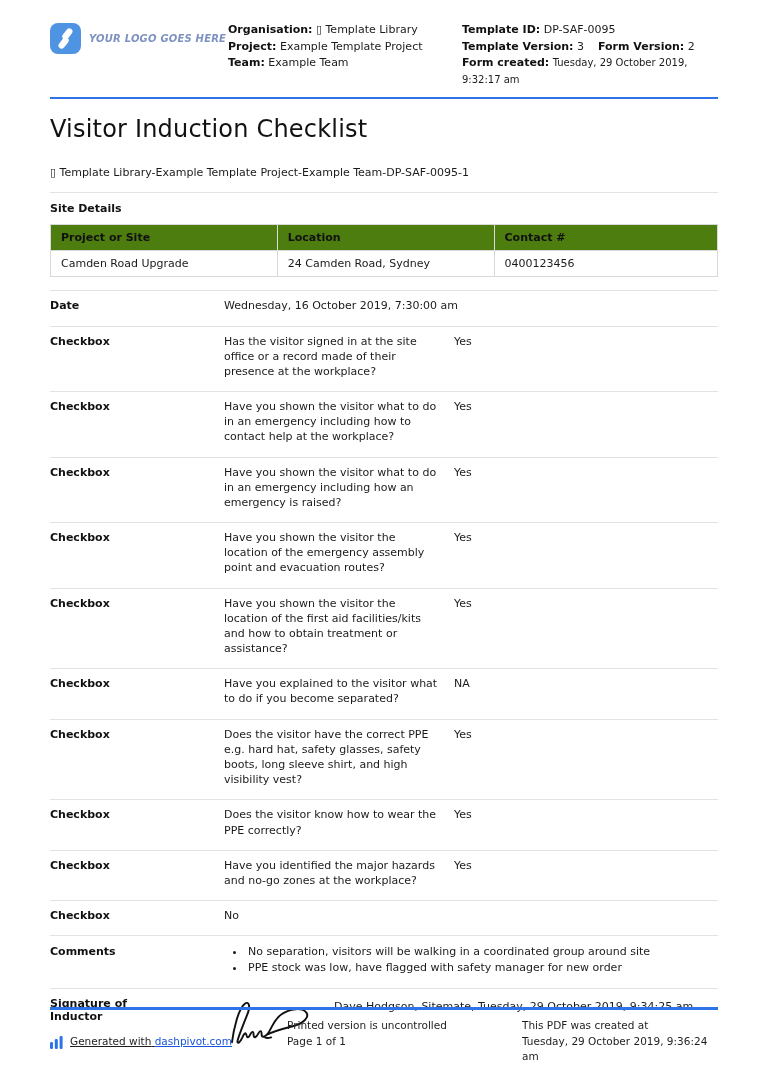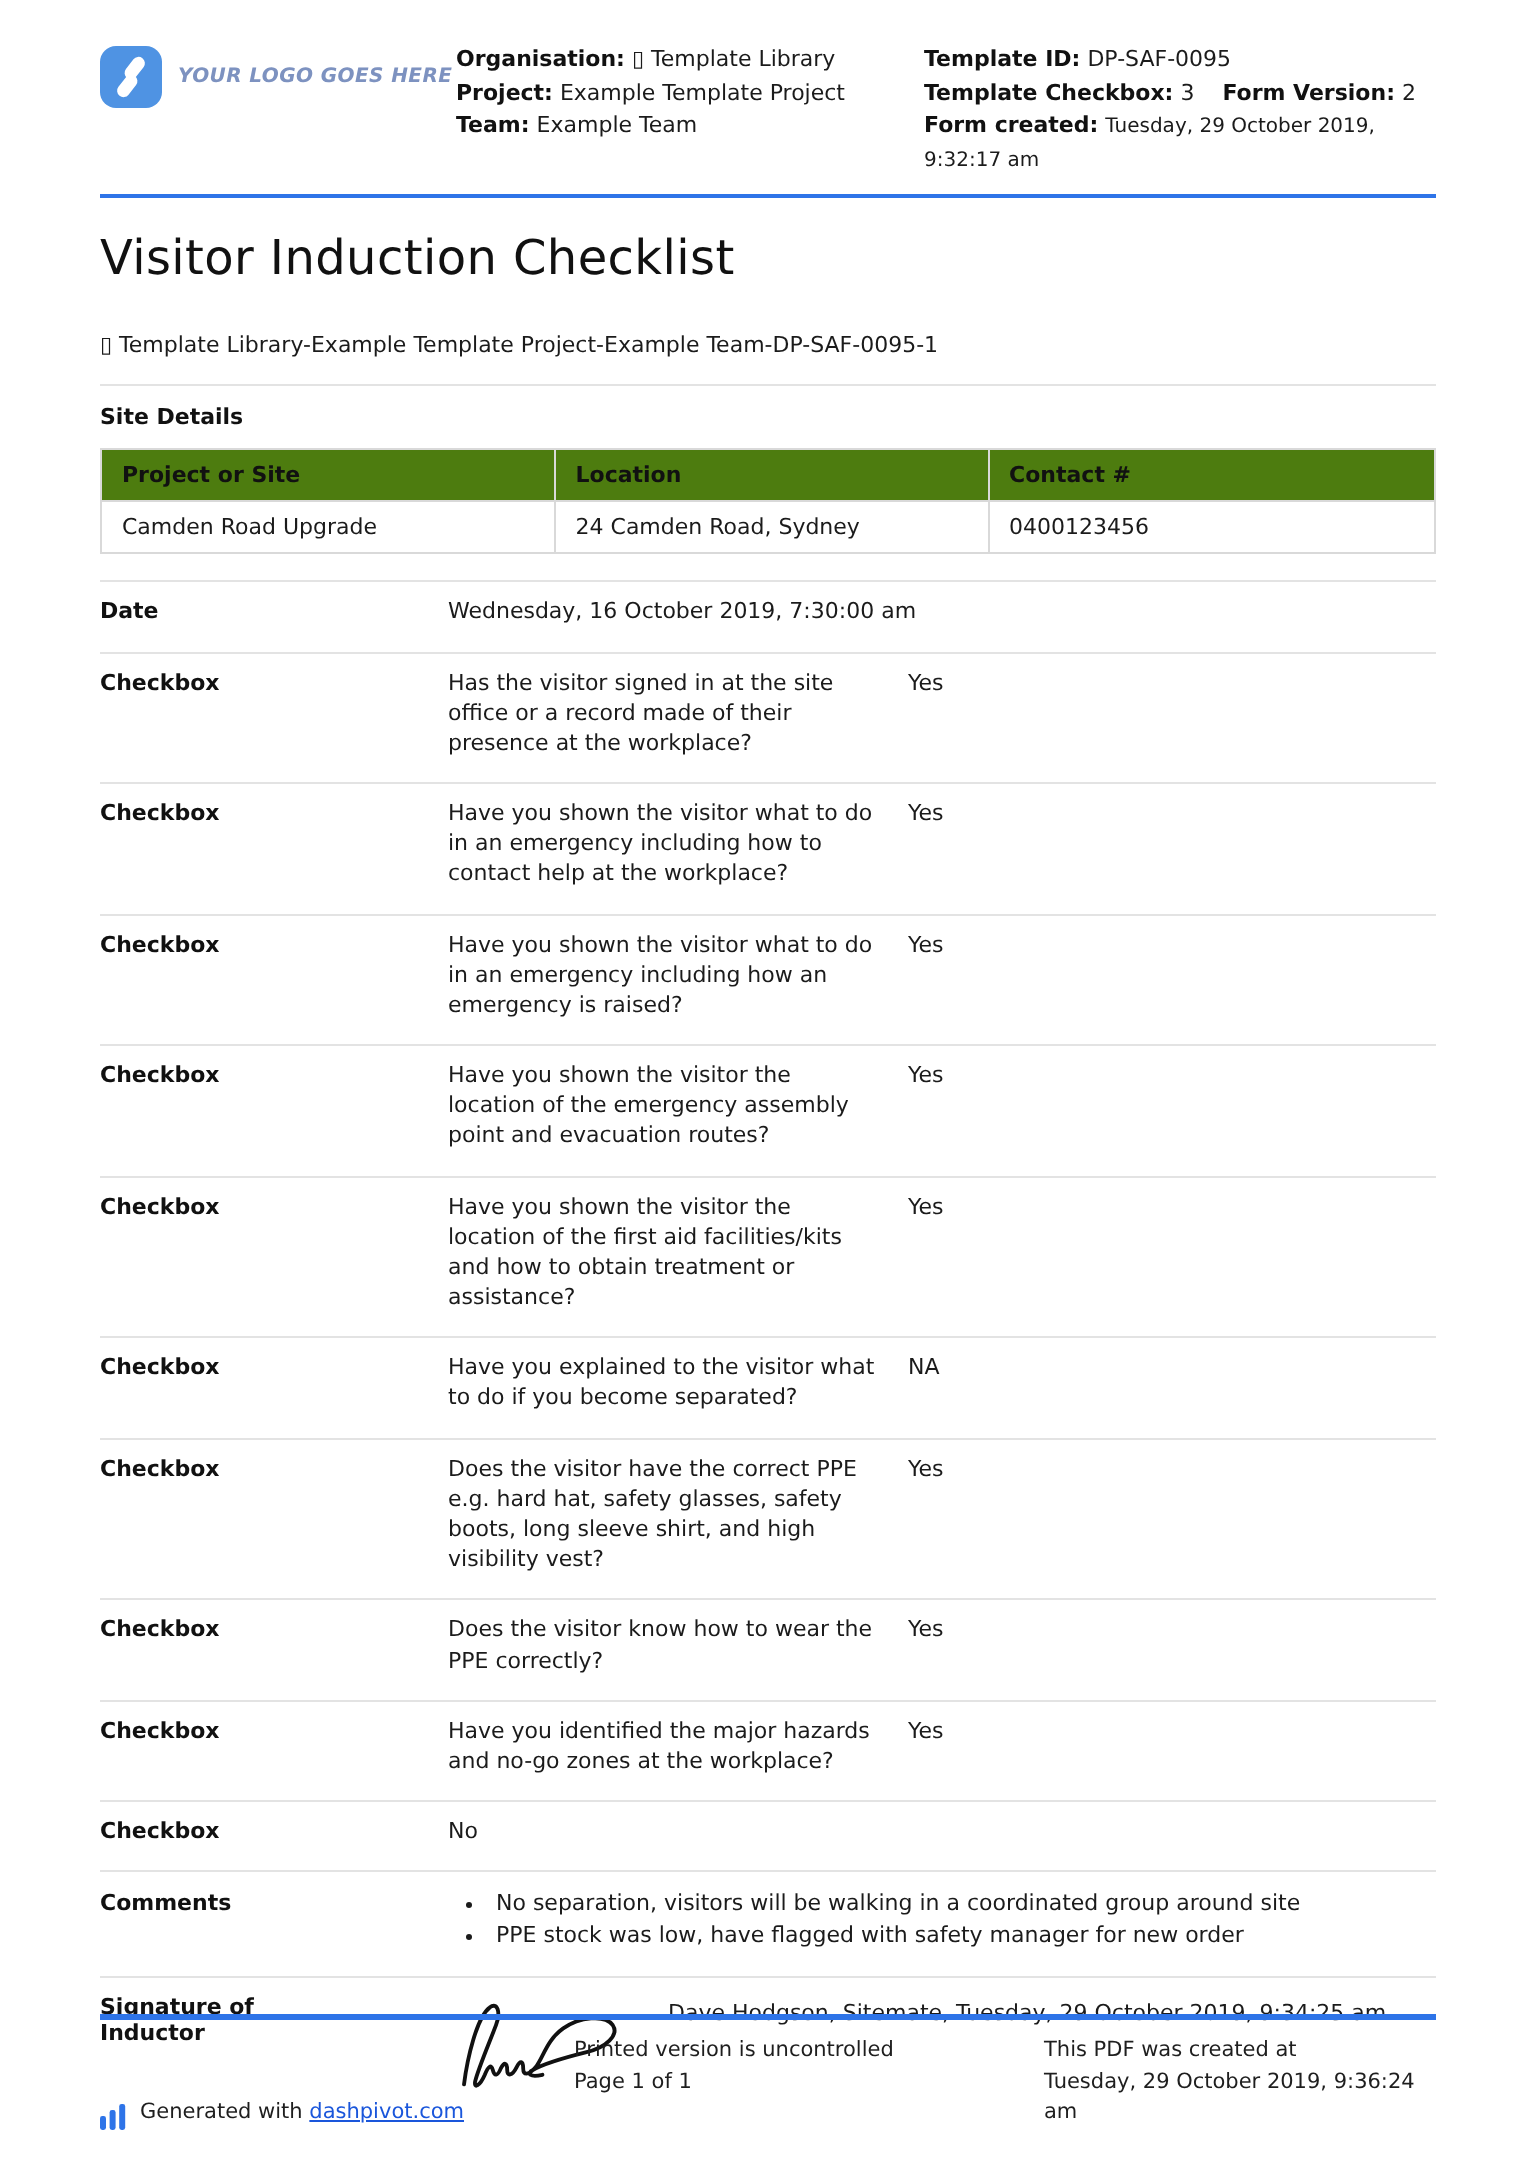--- a/index.html
+++ b/index.html
@@ -66,21 +66,21 @@
   
   .sig-row{display:flex;border-top:1px solid #e3e3e3;padding:8px 0 18px;font-size:11px;align-items:flex-start;}
   .sig-label{width:174px;padding-right:42px;font-weight:bold;color:#111;}
   .sig-img{width:110px;flex:0 0 auto;}
   .sig-text{flex:1;padding-top:2px;line-height:1.4;}
 
   
   .footer{position:absolute;left:50px;right:50px;bottom:22px;}
   .footer-rule{height:3px;background:var(--accent-blue);margin-bottom:8px;}
   .footer-cols{display:flex;font-size:10.5px;line-height:1.5;color:#1e1e1e;}
-  .f-col1{width:237px;display:flex;gap:7px;align-items:flex-end;}
+  .f-col1{width:237px;display:flex;gap:7px;align-items:center;text-decoration:underline;}
   .f-col2{width:235px;}
   .f-col3{width:196px;}
   .f-link{color:var(--link-blue);text-decoration:underline;cursor:pointer;}
   .bars-icon{margin-top:2px;flex:0 0 auto;}
 </style>
 </head>
 <body>
 
 <div class="page">
   <div class="content">
@@ -97,21 +97,21 @@
         </div>
         <div class="logo-text">YOUR LOGO GOES HERE</div>
       </div>
       <div class="header-mid">
         <div class="hdr-line"><b>Organisation:</b> <span>▯ Template Library</span></div>
         <div class="hdr-line"><b>Project:</b> <span>Example Template Project</span></div>
         <div class="hdr-line"><b>Team:</b> <span>Example Team</span></div>
       </div>
       <div class="header-right">
         <div class="hdr-line"><b>Template ID:</b> <span>DP-SAF-0095</span></div>
-        <div class="hdr-line"><b>Template Checkbox:</b> <span>3</span><span class="hdr-inline"><b>Form Version:</b> <span>2</span></span></div>
+        <div class="hdr-line"><b>Template Version:</b> <span>3</span><span class="hdr-inline"><b>Form Version:</b> <span>2</span></span></div>
         <div class="hdr-line"><b>Form created:</b> <span class="small-val">Tuesday, 29 October 2019, 9:32:17 am</span></div>
       </div>
     </div>
     <div class="header-rule"></div>
 
     <div class="page-title">Visitor Induction Checklist</div>
 
     <div class="kv-row">
       <div class="kv-value">▯ Template Library-Example Template Project-Example Team-DP-SAF-0095-1</div>
     </div>

